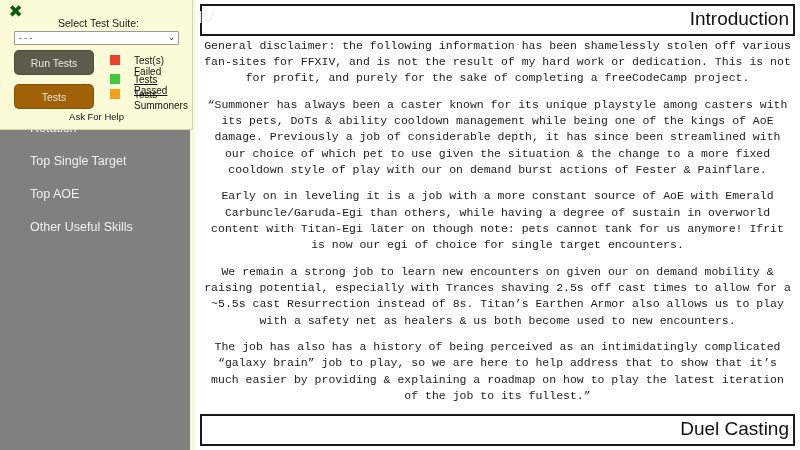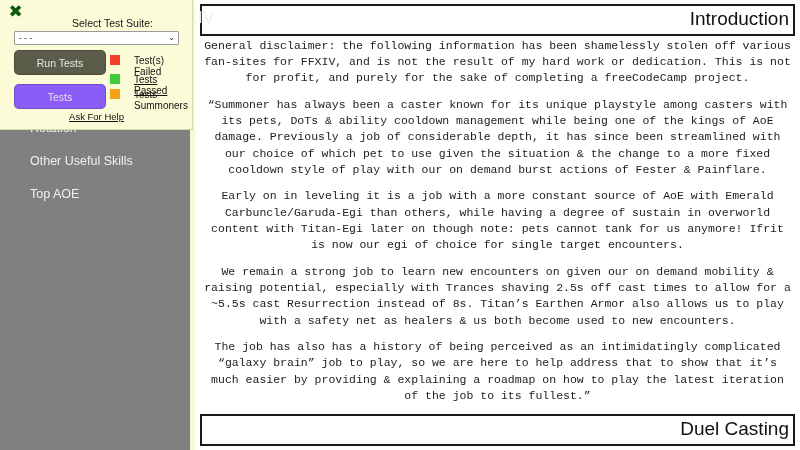--- a/index.html
+++ b/index.html
@@ -106,21 +106,21 @@
     color: #0a5c0a;
     font-size: 17px;
     font-weight: bold;
     line-height: 17px;
     text-align: center;
     cursor: pointer;
     font-family: "DejaVu Sans", sans-serif;
   }
   #fcc-label {
     position: absolute;
-    left: 16px; top: 17px;
+    left: 2px; top: 17px;
     width: 193px;
     text-align: center;
     font-size: 10.5px;
     color: #1a1a1a;
   }
   #fcc-select {
     position: absolute;
     left: 14px; top: 31px;
     width: 165px; height: 14px;
     background: #fefefe;
@@ -135,36 +135,36 @@
   #fcc-select-caret {
     position: absolute;
     right: 3px; top: 0px;
     font-size: 8px;
     color: #222;
     line-height: 12px;
   }
   .fcc-btn {
     position: absolute;
     left: 14px;
-    width: 92px; height: 25px;
+    width: 80px; height: 25px;
     border-radius: 5px;
     text-align: center;
     line-height: 25px;
     font-size: 10.5px;
     cursor: pointer;
     border: 1px solid rgba(0,0,0,0.18);
   }
   #fcc-run-tests {
     top: 50px;
     background: #5c5c4a;
     color: #e8e8e0;
   }
   #fcc-tests {
     top: 84px;
-    background: #8b5cf6;
+    background: #a16207;
     color: #e4e4dc;
   }
   .legend-row {
     position: absolute;
     left: 110px;
     display: flex;
     align-items: flex-start;
     gap: 14px;
     font-size: 10px;
     color: #111111;
@@ -178,37 +178,37 @@
   #legend-1 { top: 74px; text-decoration: underline; }
   #legend-2 { top: 89px; }
 
   #fcc-help {
     position: absolute;
     left: 0; top: 111px;
     width: 193px;
     text-align: center;
     font-size: 9.5px;
     color: #111111;
-    text-decoration: underline;
     cursor: pointer;
   }
 </style>
 </head>
 <body>
 
 <div id="app">
 
   <nav id="sidebar">
     <div id="sidebar-title">The Summoner - FFXIV</div>
     <div id="nav-list">
       <div class="nav-item">Introduction</div>
       <div class="nav-item">Duel Casting</div>
       <div class="nav-item">Rotation</div>
+      <div class="nav-item">Top Single Target</div>
+      <div class="nav-item">Top AOE</div>
       <div class="nav-item">Other Useful Skills</div>
-      <div class="nav-item">Top AOE</div>
     </div>
   </nav>
   <div id="sidebar-edge"></div>
 
   <main id="main">
 
     <div class="section-header">Introduction</div>
     <p class="para">General disclaimer: the following information has been shamelessly stolen off various fan-sites for FFXIV, and is not the result of my hard work or dedication. This is not for profit, and purely for the sake of completing a freeCodeCamp project.</p>
     <p class="para">“Summoner has always been a caster known for its unique playstyle among casters with its pets, DoTs &amp; ability cooldown management while being one of the kings of AoE damage. Previously a job of considerable depth, it has since been streamlined with our choice of which pet to use given the situation &amp; the change to a more fixed cooldown style of play with our on demand burst actions of Fester &amp; Painflare.</p>
     <p class="para">Early on in leveling it is a job with a more constant source of AoE with Emerald Carbuncle/Garuda-Egi than others, while having a degree of sustain in overworld content with Titan-Egi later on though note: pets cannot tank for us anymore! Ifrit is now our egi of choice for single target encounters.</p>

